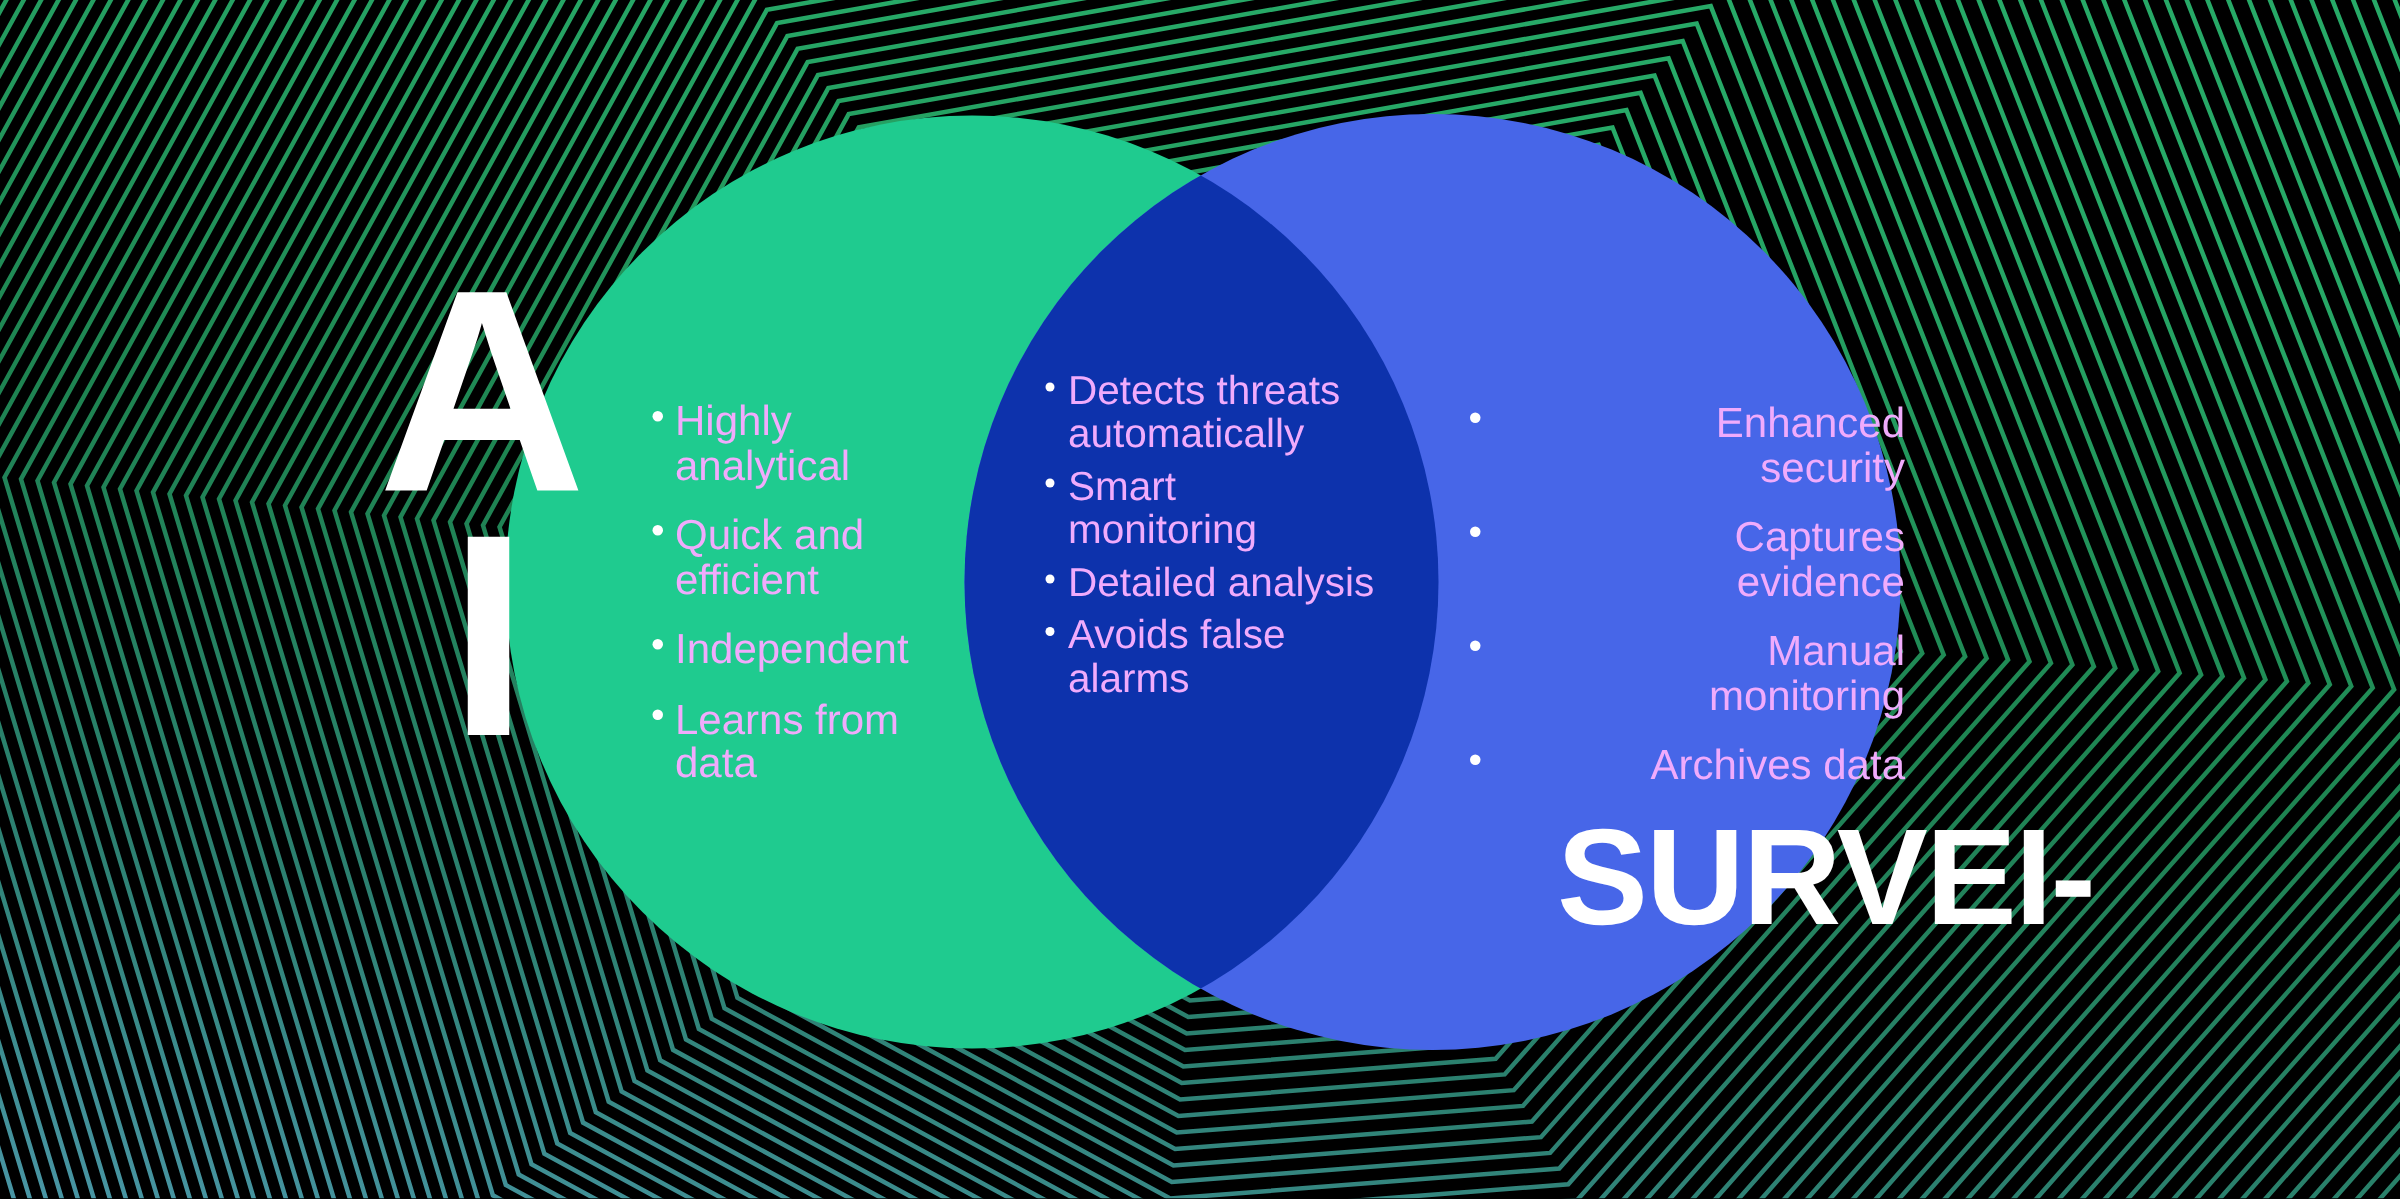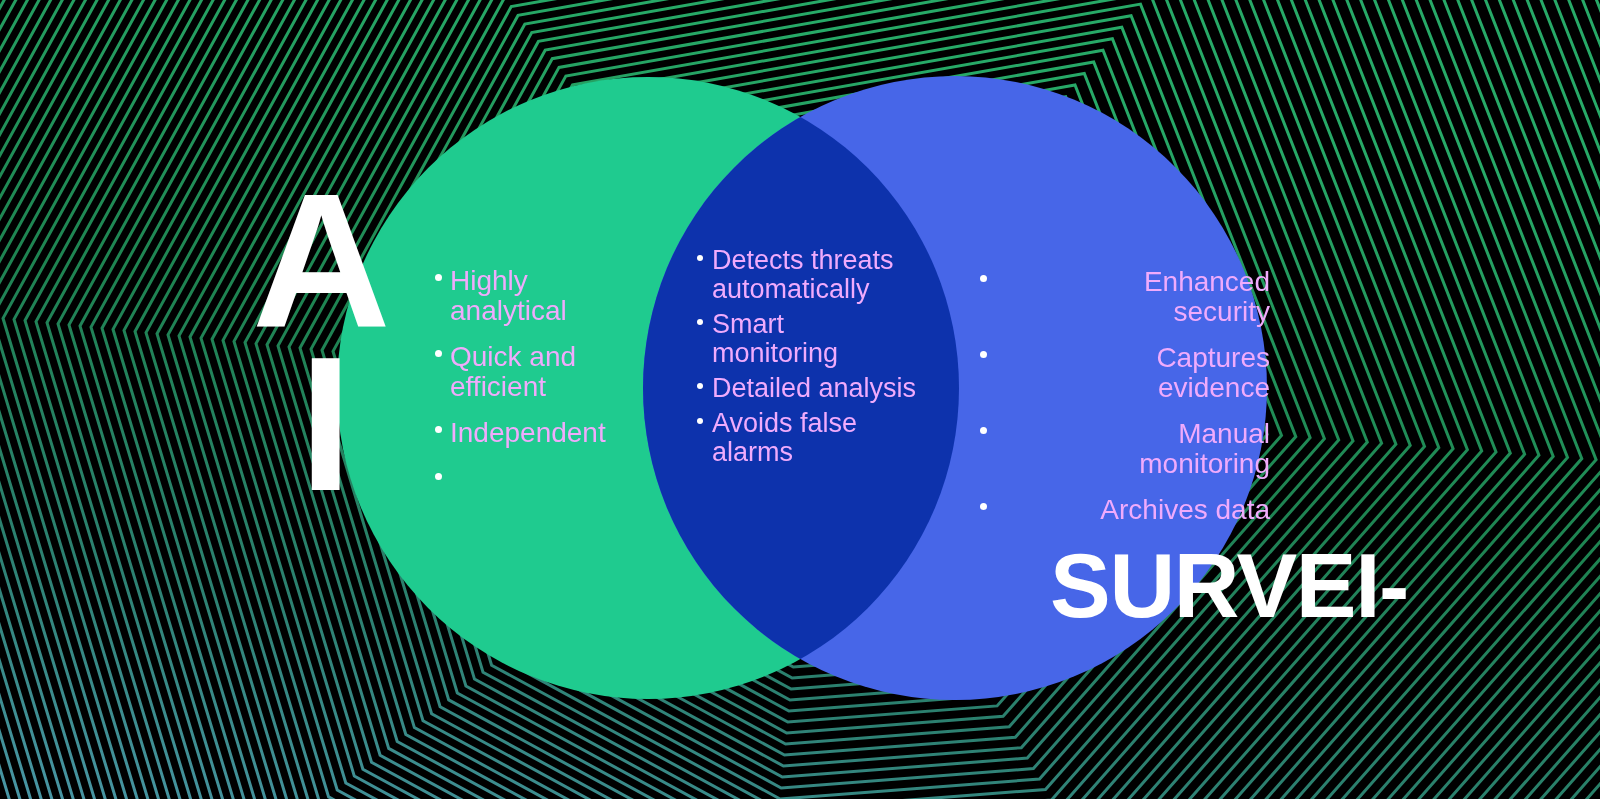--- a/index.html
+++ b/index.html
@@ -15,21 +15,21 @@
     position:absolute;
     color:#ffffff;
     font-weight:700;
     letter-spacing:-0.015em;
     line-height:1;
     white-space:nowrap;
   }
   .h-a   {left:252px;top:165px;font-size:192px;}
   .h-i   {left:299px;top:328px;font-size:192px;}
   .h-video  {right:204px;top:480px;font-size:61px;text-align:right;}
-  .h-survei {right:192px;top:540px;font-size:91px;text-align:right;}
+  .h-survei {right:204px;top:540px;font-size:91px;text-align:right;}
   .h-llance {right:204px;top:628px;font-size:81px;text-align:right;}
   .col{
     position:absolute;
     color:#f0abfc;
     font-weight:400;
   }
   .col ul{list-style:none;margin:0;padding:0;}
   .col li{
     position:relative;
     padding-left:15px;
@@ -215,21 +215,22 @@
 
   <div class="heading h-survei">SURVEI-</div>
 
   <div class="col col-left">
     <ul>
       <li><span class="dot"></span><span>Highly
 analytical</span></li>
       <li><span class="dot"></span><span>Quick and
 efficient</span></li>
       <li><span class="dot"></span><span>Independent</span></li>
-      <li><span class="dot"></span></li>
+      <li><span class="dot"></span><span>Learns from
+data</span></li>
     </ul>
   </div>
 
   <div class="col col-mid">
     <ul>
       <li><span class="dot"></span><span>Detects threats
 automatically</span></li>
       <li><span class="dot"></span><span>Smart
 monitoring</span></li>
       <li><span class="dot"></span><span>Detailed analysis</span></li>

